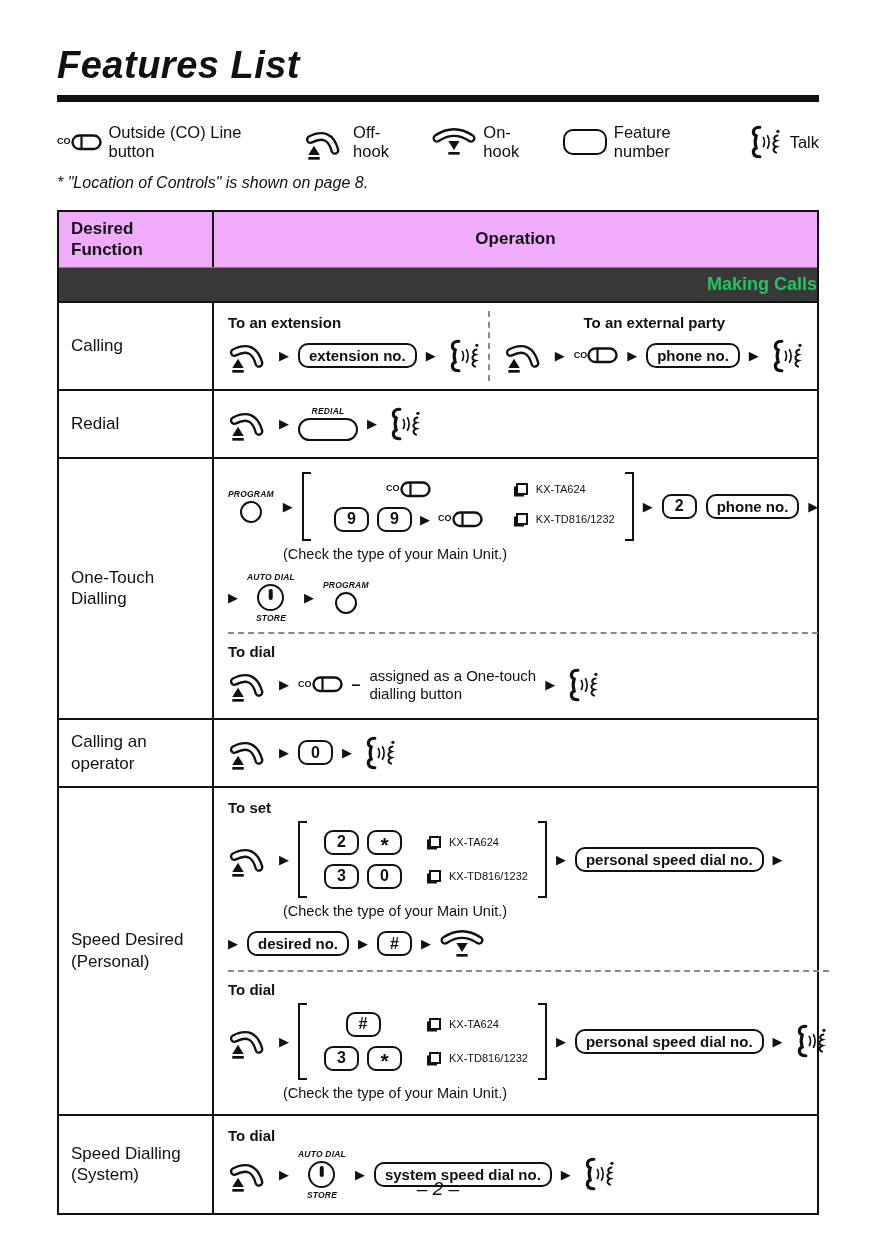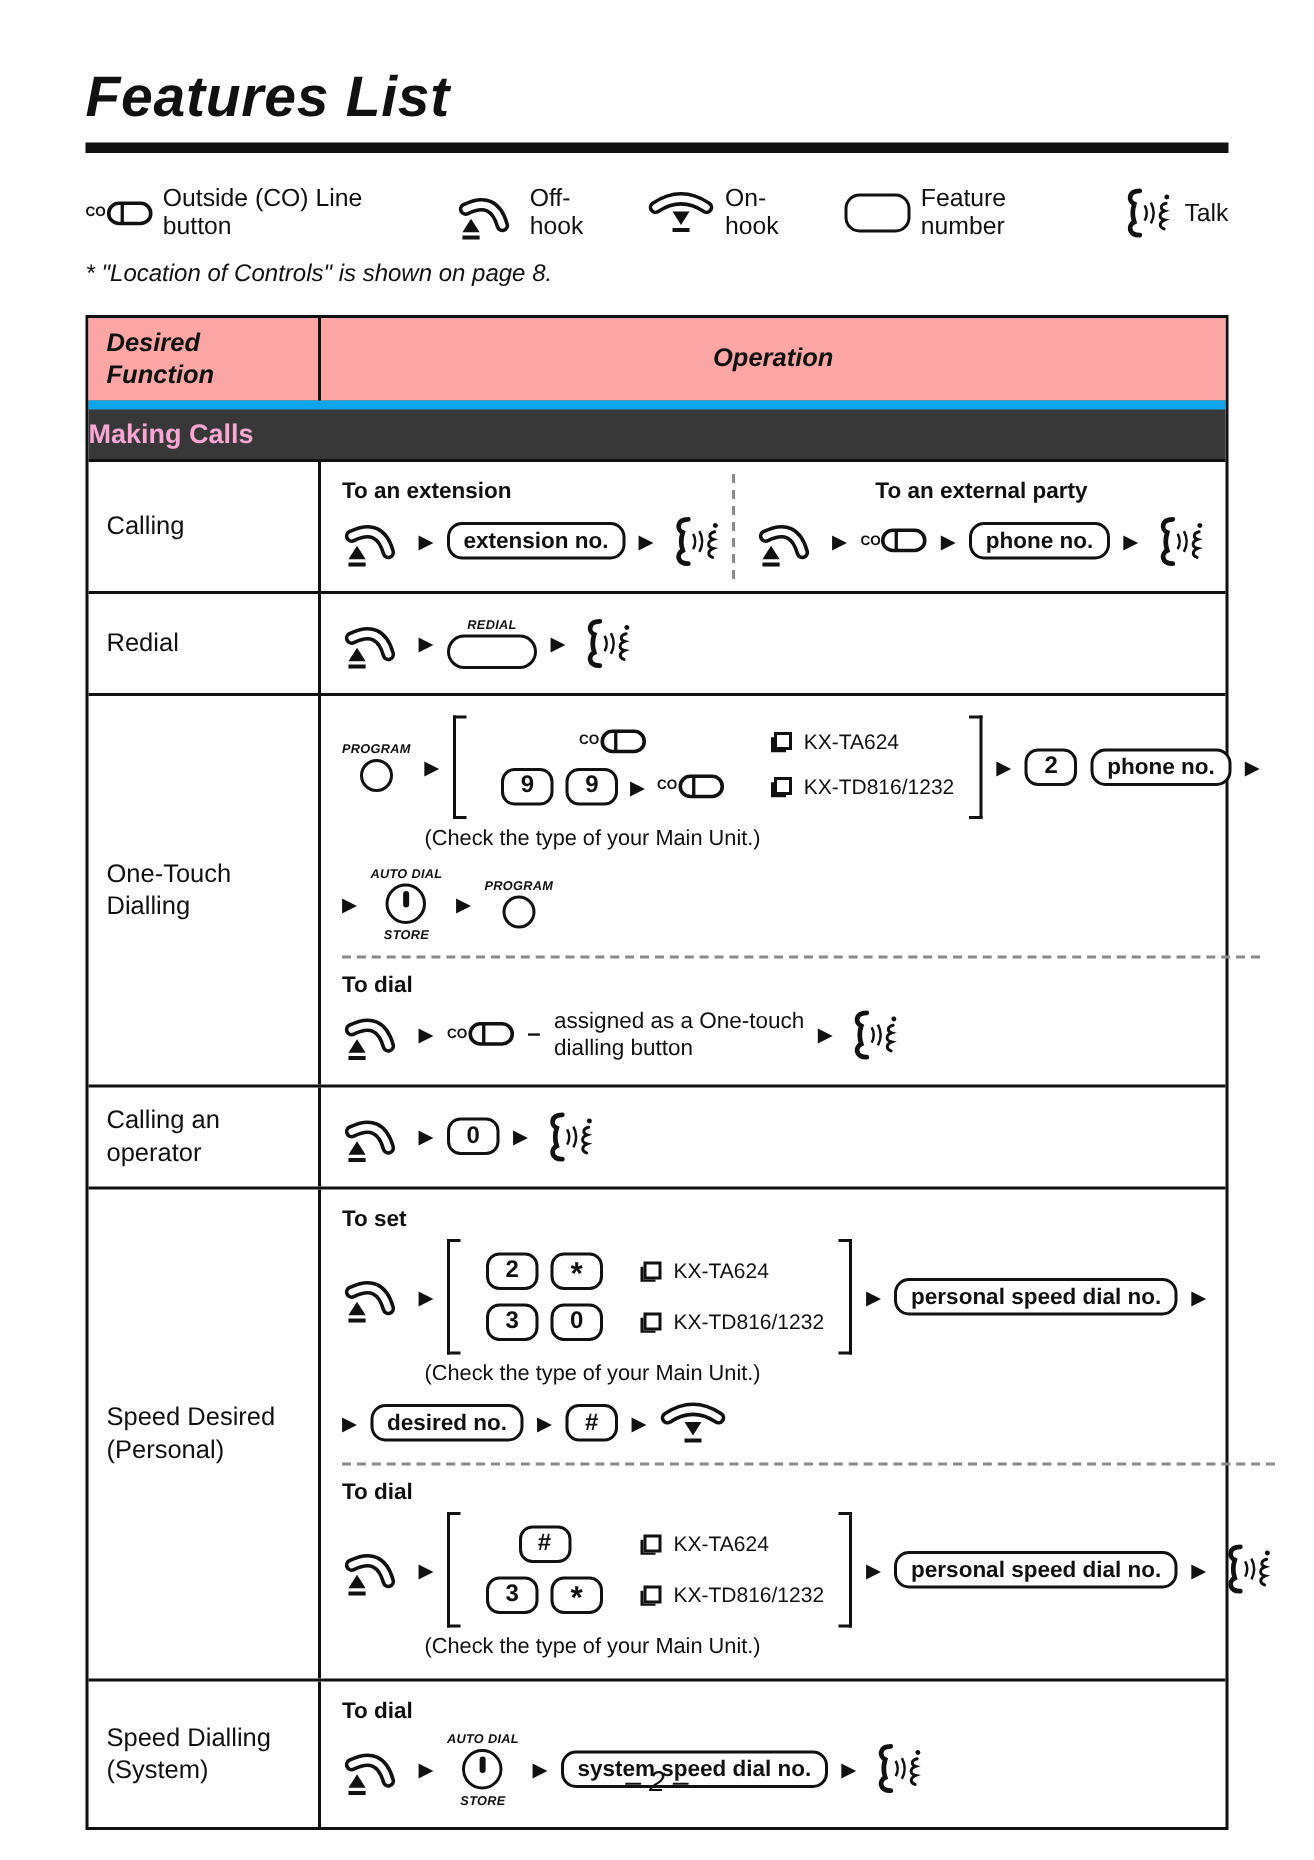--- a/index.html
+++ b/index.html
@@ -43,34 +43,34 @@
   .autodial-circle::after { content:""; position:absolute; left:50%; top:3px; transform:translateX(-50%);
     width:4.5px; height:11px; background:#111; border-radius:2.5px; }
 
   
   .brk { display:flex; align-items:stretch; flex:0 0 auto; }
   .brk-l { width:9px; border:2.6px solid #111; border-right:none; }
   .brk-r { width:9px; border:2.6px solid #111; border-left:none; }
   .brk-body { display:grid; grid-template-columns:auto auto; column-gap:20px; row-gap:9px;
     align-items:center; padding:9px 10px; }
   .bcell { display:flex; align-items:center; justify-content:center; gap:8px; }
-  .model { display:flex; align-items:center; gap:8px; font-size:14px; white-space:nowrap; }
+  .model { display:flex; align-items:center; gap:8px; font-size:11px; white-space:nowrap; }
 
   
   .tbl { margin-top:18px; border:2.6px solid #111; }
   .trow { display:grid; grid-template-columns:155px 1fr; border-top:2px solid #111; }
   .trow:first-child { border-top:none; }
   .tcell-label { border-right:2px solid #111; padding:8px 12px; font-size:17px;
     display:flex; align-items:center; line-height:1.25; }
   .tcell-op { padding:8px 14px; }
-  .thead { background:#fca5a5;font-style:italic; }
+  .thead { background:#f0abfc; }
   .thead .tcell-label { font-weight:700; padding-top:6px; padding-bottom:6px; }
   .thead .tcell-op { display:flex; align-items:center; justify-content:center; font-weight:700; font-size:17px; }
-  .section-bar { border-top:6px solid #0ea5e9; background:#383838; color:#f9a8d4; font-weight:700;
-    font-size:18px; text-align:left; padding:6px 0; }
+  .section-bar { border-top:1px solid #0ea5e9; background:#383838; color:#22c55e; font-weight:700;
+    font-size:18px; text-align:right; padding:6px 0; }
 
   .op-line { display:flex; align-items:center; gap:9px; margin:5px 0; }
   .h { font-weight:700; font-size:15px; margin-top:3px; }
   .split { display:flex; }
   .split-left { flex:0 0 42%; padding-right:6px; }
   .split-right { flex:1; border-left:2.5px dashed #8a8a8a; padding-left:14px;text-align:center; }
   .check-note { font-size:14.5px; margin:3px 0 5px 55px; }
   .dashed-h { border:none; border-top:2.5px dashed #8a8a8a; margin:9px 0; }
   .small2 { font-size:15px; line-height:1.15; }
 

